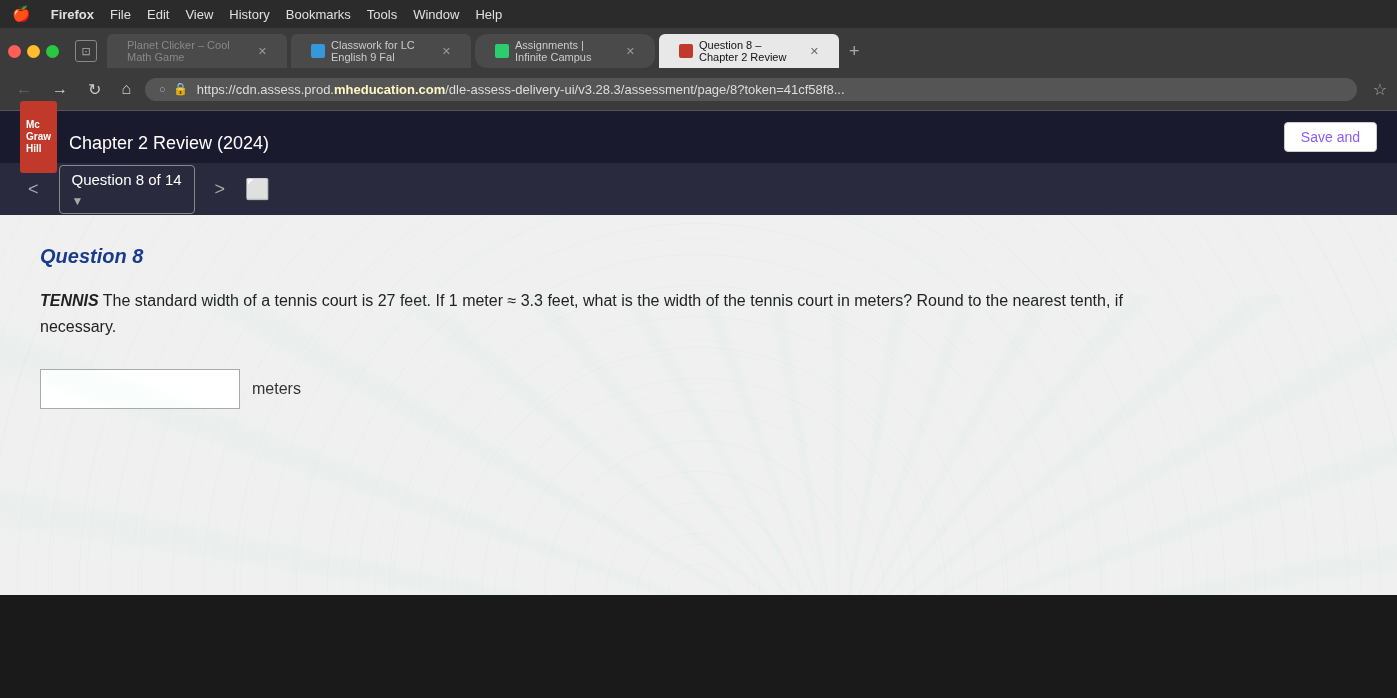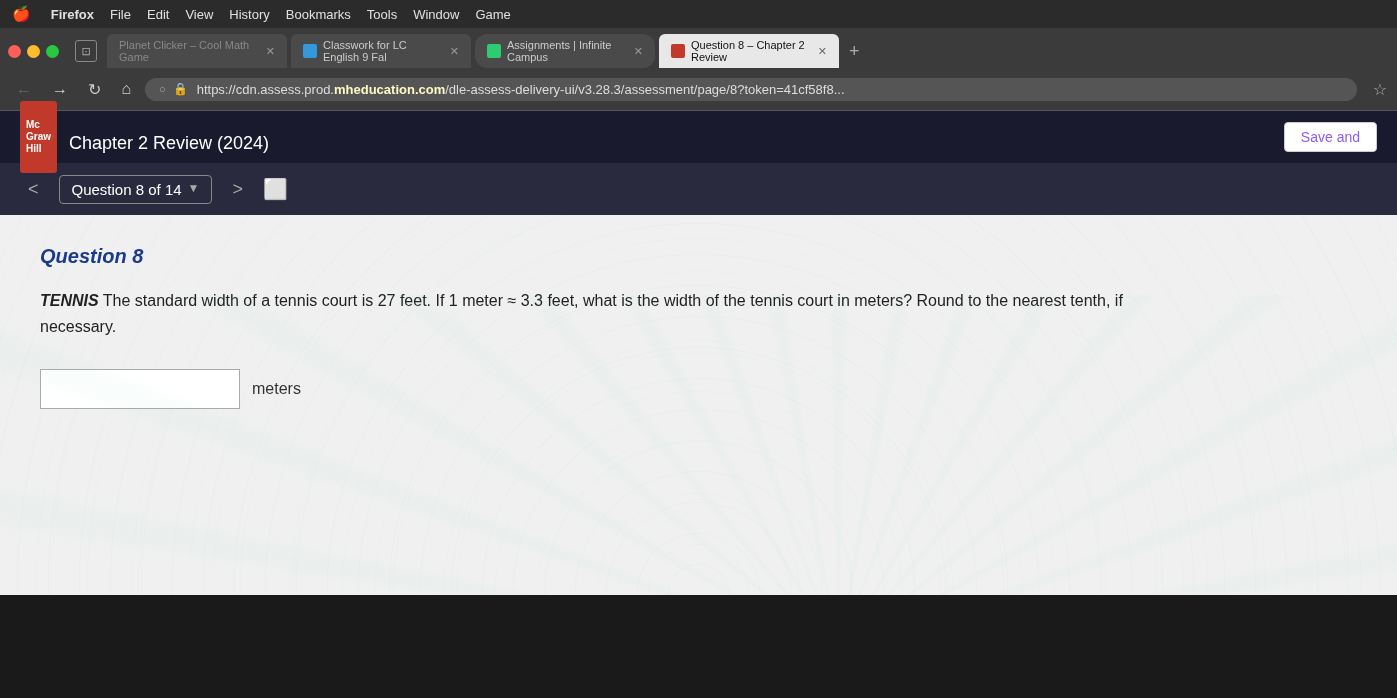--- a/index.html
+++ b/index.html
@@ -22,21 +22,21 @@
 
     
     .browser-chrome {
       background: #3b3b3b;
       border-bottom: 1px solid #555;
     }
     .tab {
       display: flex;
       align-items: center;
       gap: 6px;
-      padding: 5px 12px;
+      padding: 5px 20px;
       border-radius: 6px 6px 0 0;
       font-size: 12px;
       color: #ccc;
       background: #4a4a4a;
       cursor: pointer;
       max-width: 180px;
       position: relative;
     }
     .tab.active {
       background: #e8e8e8;
@@ -168,20 +168,21 @@
       display: flex;
       gap: 6px;
       border: 1px solid #888;
       border-radius: 4px;
       padding: 5px 12px;
       color: white;
       font-size: 15px;
       font-weight: 500;
       background: transparent;
       cursor: pointer;
+      flex-direction: column;
     }
     .question-selector .dropdown-arrow { font-size: 12px; color: #aaa; }
     .bookmark-btn {
       background: none;
       border: none;
       color: #aaa;
       font-size: 20px;
       cursor: pointer;
     }
 
@@ -251,21 +252,21 @@
 <div class="menu-bar">
   <span class="apple-icon">🍎</span>
   <span class="firefox">Firefox</span>
   <span>File</span>
   <span>Edit</span>
   <span>View</span>
   <span>History</span>
   <span>Bookmarks</span>
   <span>Tools</span>
   <span>Window</span>
-  <span>Game</span>
+  <span>Help</span>
 </div>
 
 <div class="browser-chrome">
 
   <div style="display:flex; align-items:center; padding: 6px 8px 0 8px; gap:4px; background:#3b3b3b;">
     <div class="traffic-lights">
       <div class="tl red"></div>
       <div class="tl yellow"></div>
       <div class="tl green"></div>
     </div>

